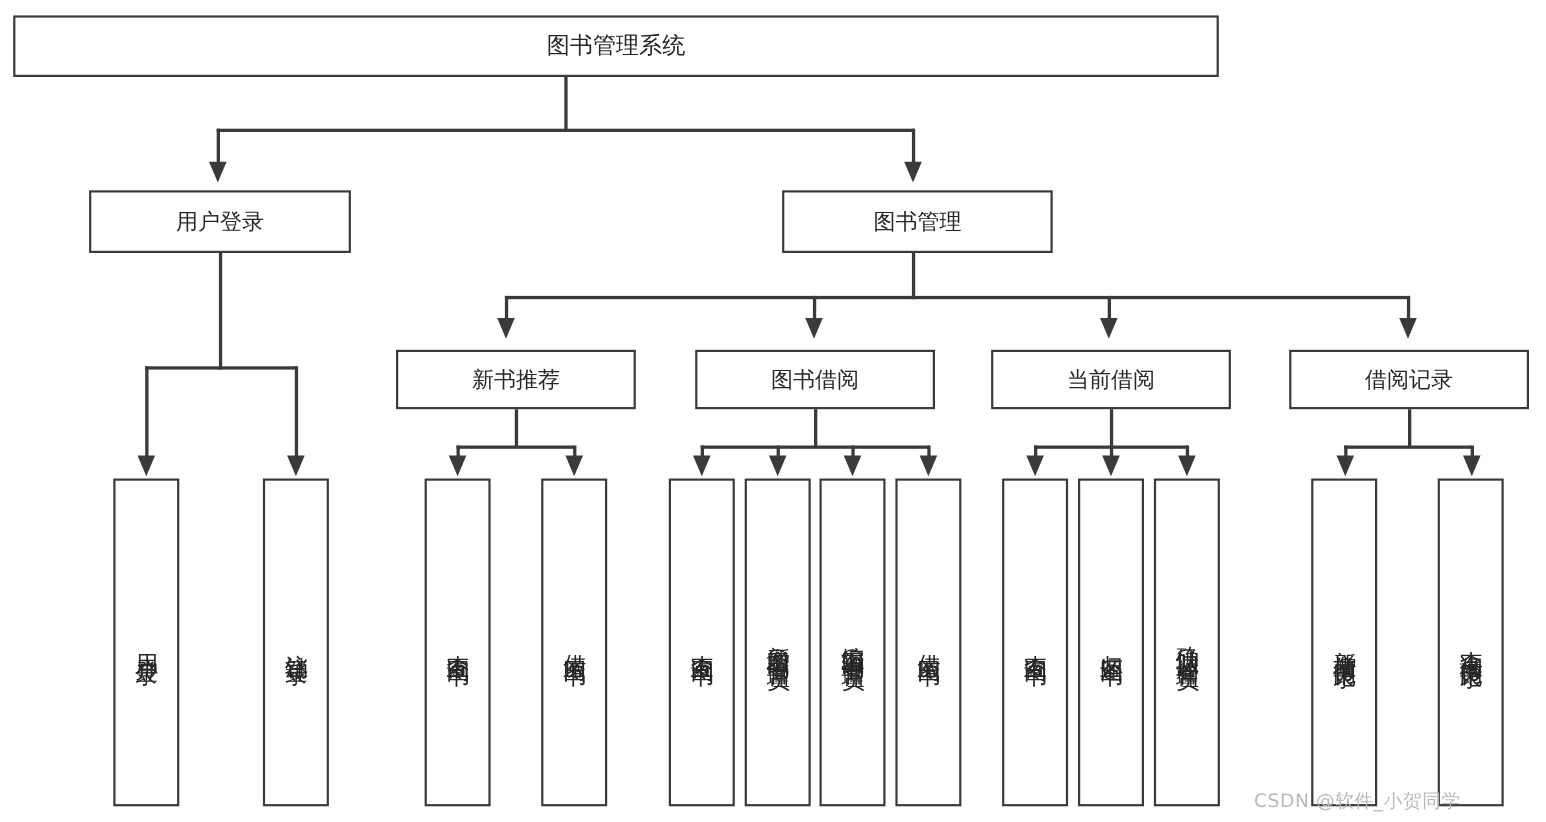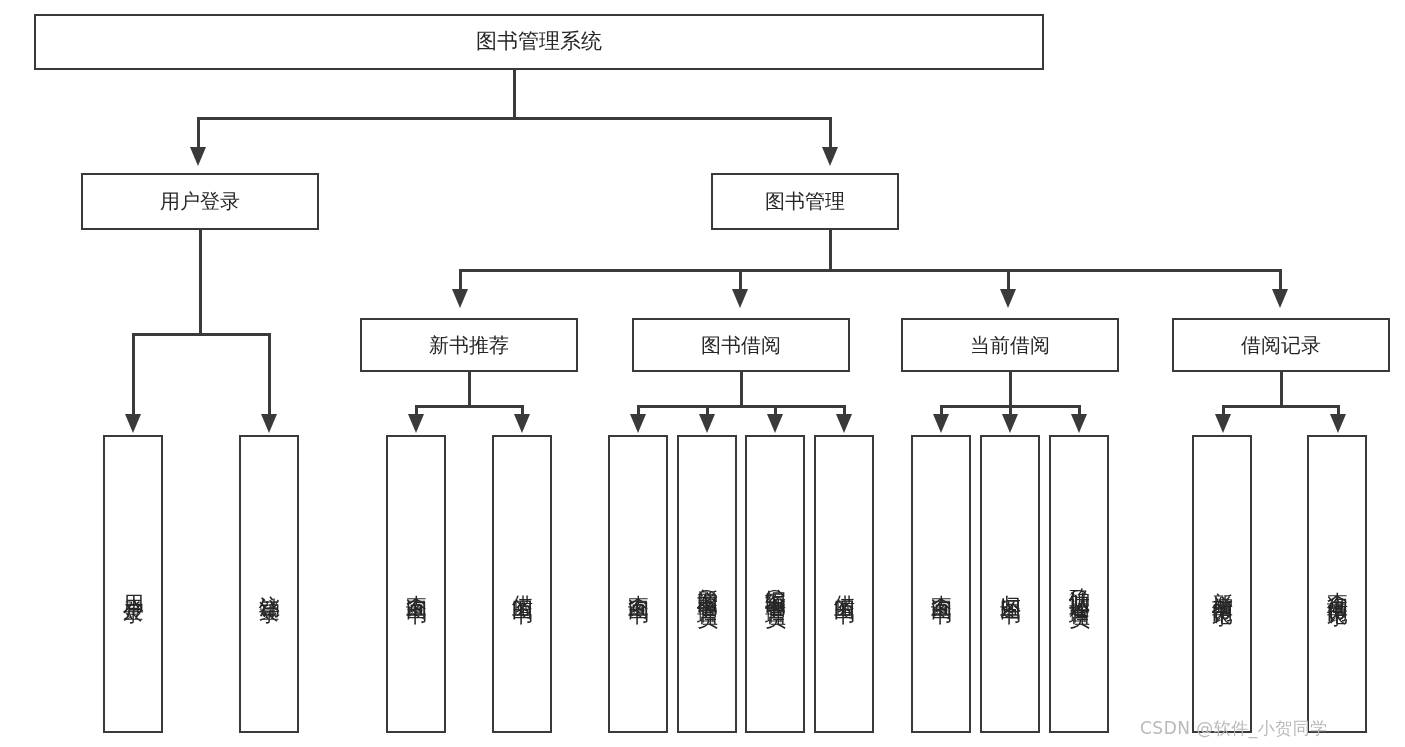--- a/index.html
+++ b/index.html
@@ -79,35 +79,35 @@
     white-space:nowrap;
     letter-spacing:0.5px;
     pointer-events:none;
   }
 </style>
 </head>
 <body>
 
 <div id="canvas">
 
-  <div class="node root" style="left:12px;top:14px;width:1010px;height:56px;margin-left:22px;">
+  <div class="node root" style="left:12px;top:14px;width:1096px;height:56px;">
     <span>图书管理系统</span>
   </div>
 
   <div class="vline" style="left:513px;top:70px;height:48px;"></div>
   <div class="hline" style="left:197px;top:117px;width:634px;"></div>
   <div class="vline" style="left:197px;top:117px;height:32px;"></div>
   <div class="arrow" style="left:190px;top:147px;"></div>
   <div class="vline" style="left:829px;top:117px;height:32px;"></div>
   <div class="arrow" style="left:822px;top:147px;"></div>
 
   <div class="node lvl2" style="left:81px;top:173px;width:238px;height:57px;">
     <span>用户登录</span>
   </div>
-  <div class="node lvl2" style="left:711px;top:173px;width:188px;height:57px;">
+  <div class="node lvl2" style="left:711px;top:173px;width:246px;height:57px;">
     <span>图书管理</span>
   </div>
 
   <div class="vline" style="left:199px;top:230px;height:106px;"></div>
   <div class="hline" style="left:132px;top:333px;width:138px;"></div>
   <div class="vline" style="left:132px;top:333px;height:83px;"></div>
   <div class="arrow" style="left:125px;top:414px;"></div>
   <div class="vline" style="left:268px;top:333px;height:83px;"></div>
   <div class="arrow" style="left:261px;top:414px;"></div>
 

